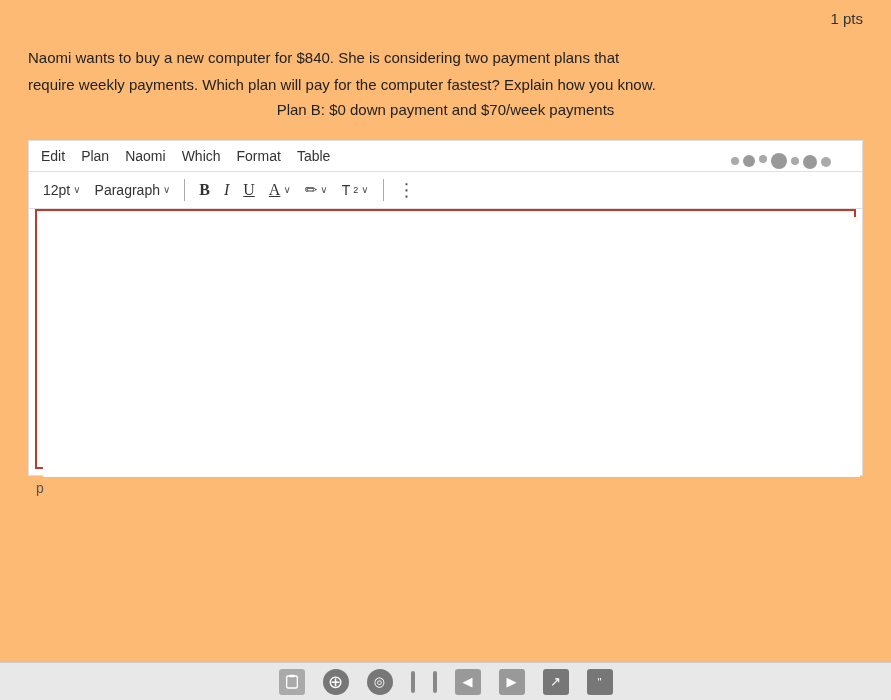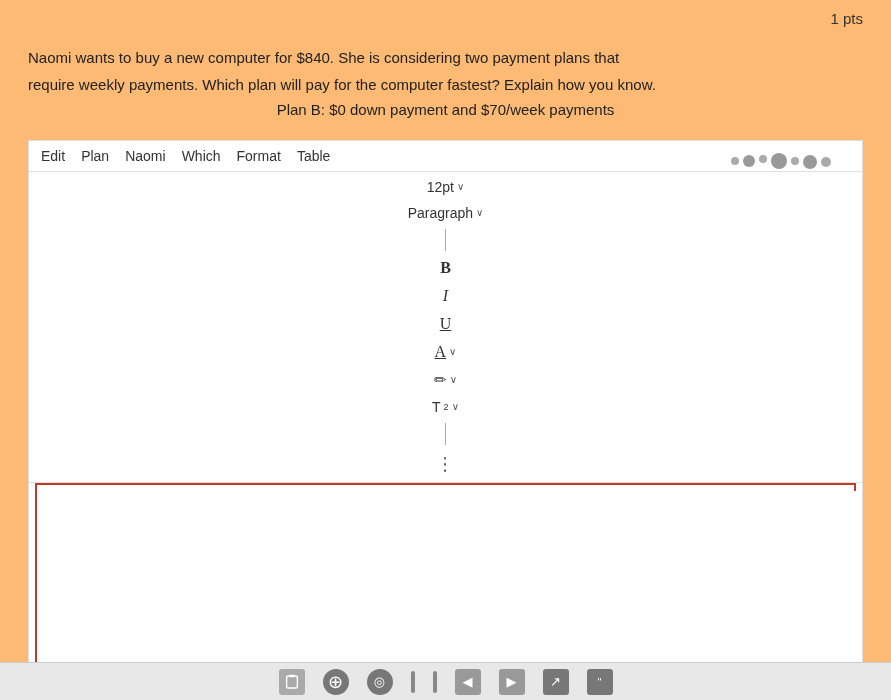--- a/index.html
+++ b/index.html
@@ -81,21 +81,20 @@
     }
 
     .toolbar {
       display: flex;
       align-items: center;
       padding: 5px 10px;
       gap: 6px;
       border-bottom: 1px solid #e0e0e0;
       font-size: 14px;
       background: #fff;
-      flex-direction: column;
     }
 
     .toolbar-item {
       display: flex;
       align-items: center;
       gap: 3px;
       cursor: pointer;
       padding: 2px 4px;
       color: #333;
       font-size: 14px;

